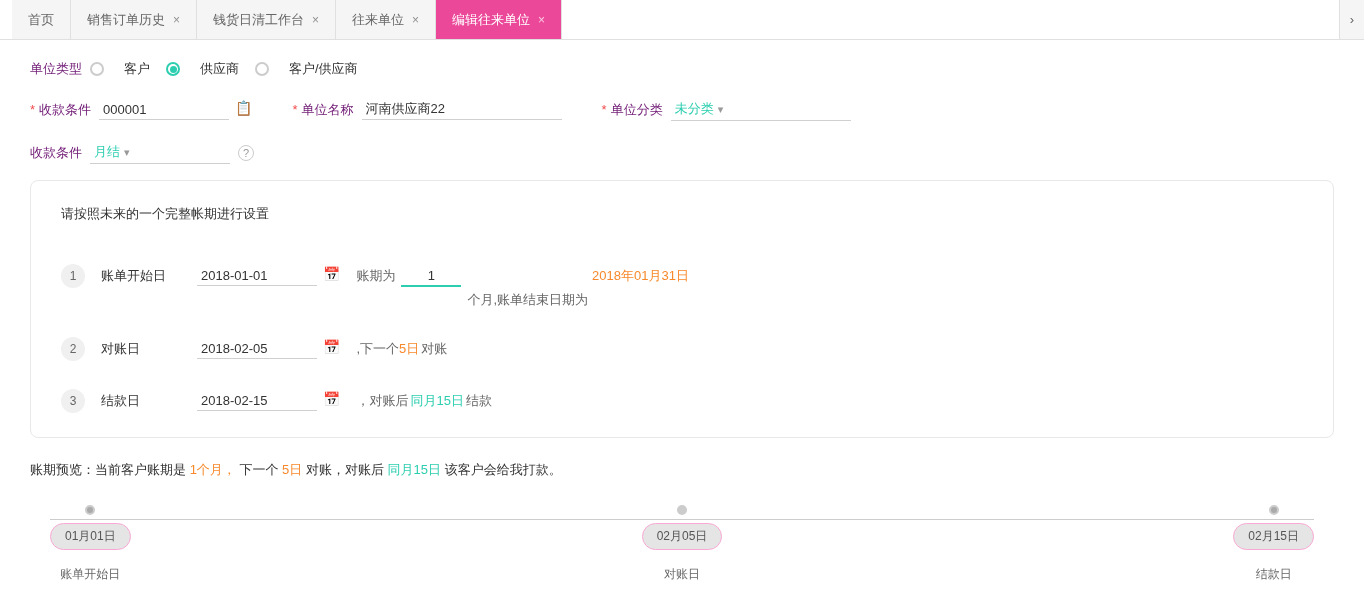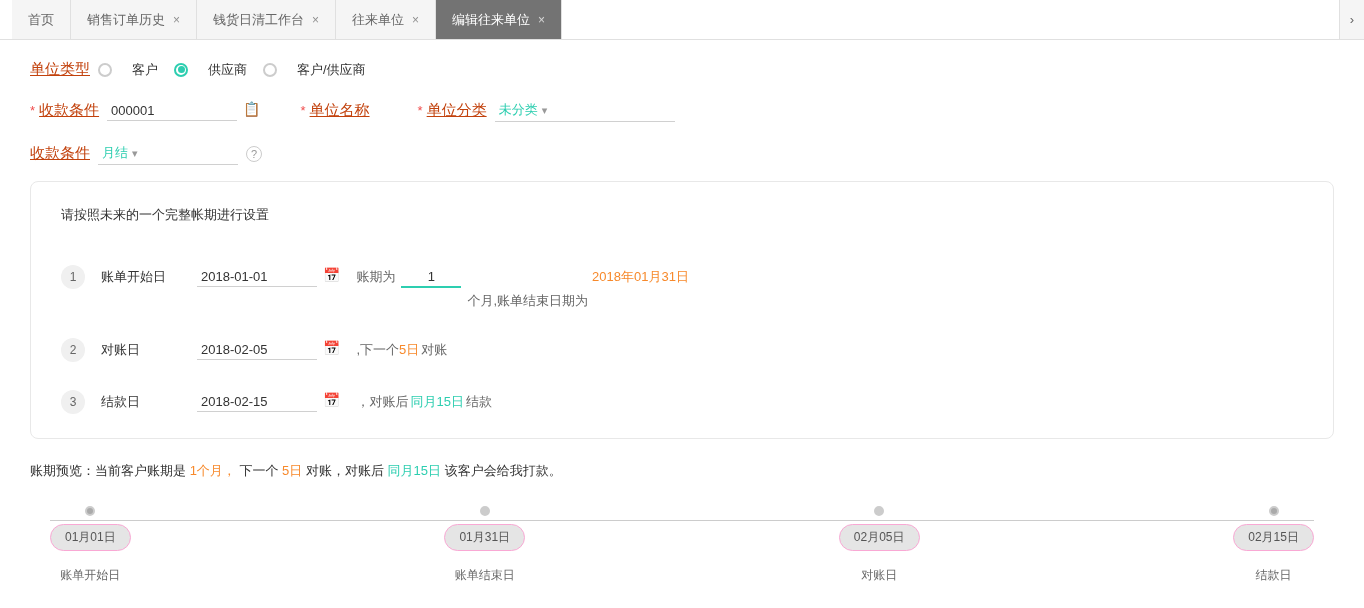--- a/index.html
+++ b/index.html
@@ -11,21 +11,21 @@
       background: #fff; border-bottom: 1px solid #e0e0e0;
       height: 40px; padding-left: 12px;
     }
     .tab {
       display: flex; align-items: center; padding: 0 16px;
       cursor: pointer; color: #666; font-size: 13px;
       border-right: 1px solid #e0e0e0; white-space: nowrap;
       background: #f5f5f5; position: relative;
     }
     .tab.active {
-      background: #737373; color: #fff; font-weight: 500;
+      background: #ec4899; color: #fff; font-weight: 500;
     }
     .tab .close-icon {
       margin-left: 8px; font-size: 12px; opacity: 0.7;
     }
     .tab-more {
       display: flex; align-items: center; padding: 0 10px;
       cursor: pointer; color: #666; background: #f5f5f5;
       border-left: 1px solid #e0e0e0; margin-left: auto;
     }
 
@@ -36,21 +36,21 @@
     }
 
     
     .form-row {
       display: flex; align-items: center; margin-bottom: 20px; flex-wrap: wrap;
     }
     .form-group {
       display: flex; align-items: center; margin-right: 40px;
     }
     .form-label {
-      font-size: 15px; color: #c2410c; margin-right: 8px; white-space: nowrap; text-decoration: underline;
+      font-size: 13px; color: #701a75; margin-right: 8px; white-space: nowrap;
     }
     .required-star { color: #f04d4d; margin-right: 4px; }
 
     
     .radio-group { display: flex; align-items: center; gap: 16px; }
     .radio-item { display: flex; align-items: center; gap: 20px; cursor: pointer; }
     .radio-circle {
       width: 14px; height: 14px; border-radius: 50%;
       border: 2px solid #ccc; display: flex; align-items: center; justify-content: center;
     }
@@ -201,20 +201,21 @@
       <span class="required-star">*</span>
       <span class="form-label">收款条件</span>
       <div class="input-with-icon">
         <input class="form-input" style="width: 130px;" value="000001" readonly="">
         <span class="calendar-icon">📋</span>
       </div>
     </div>
     <div class="form-group">
       <span class="required-star">*</span>
       <span class="form-label">单位名称</span>
+      <input class="form-input" style="width: 200px;" value="河南供应商22">
     </div>
     <div class="form-group">
       <span class="required-star">*</span>
       <span class="form-label">单位分类</span>
       <div class="select-wrapper" style="min-width:180px;">
         <span class="select-value">未分类</span>
         <span class="select-arrow">▾</span>
       </div>
     </div>
   </div>
@@ -290,25 +291,20 @@
   <div style="position:relative; margin-top:8px; padding: 0 20px;">
     <div class="tl-line"></div>
     <div class="tl-points">
 
       <div class="tl-point">
         <div class="tl-dot first"></div>
         <div class="tl-badge">01月01日</div>
         <div class="tl-label">账单开始日</div>
       </div>
 
-      <div class="tl-point">
-        <div class="tl-dot"></div>
-        <div class="tl-badge">01月31日</div>
-        <div class="tl-label">账单结束日</div>
-      </div>
 
       <div class="tl-point">
         <div class="tl-dot"></div>
         <div class="tl-badge">02月05日</div>
         <div class="tl-label">对账日</div>
       </div>
 
       <div class="tl-point">
         <div class="tl-dot last"></div>
         <div class="tl-badge">02月15日</div>

